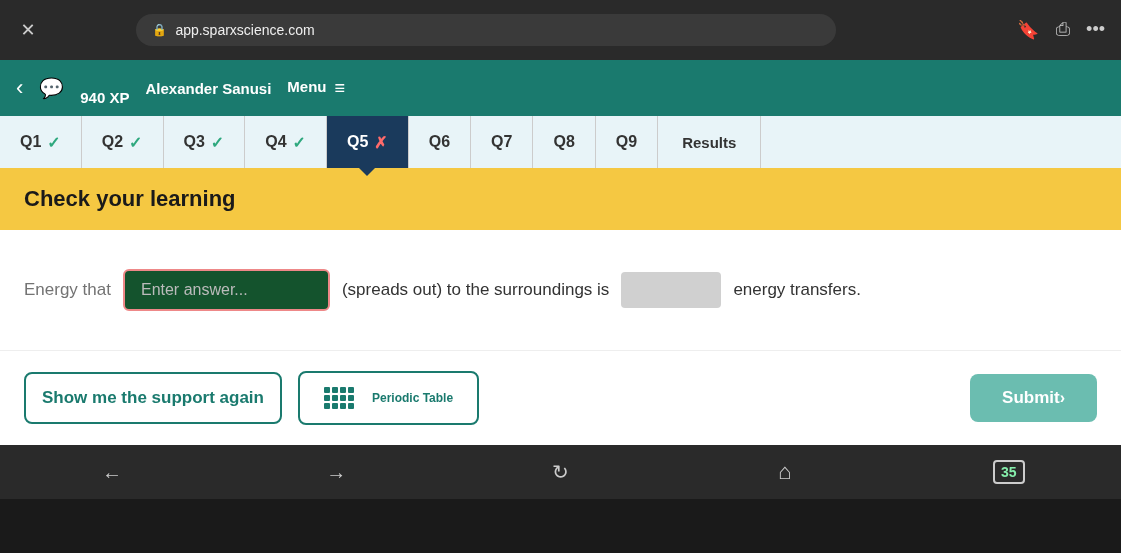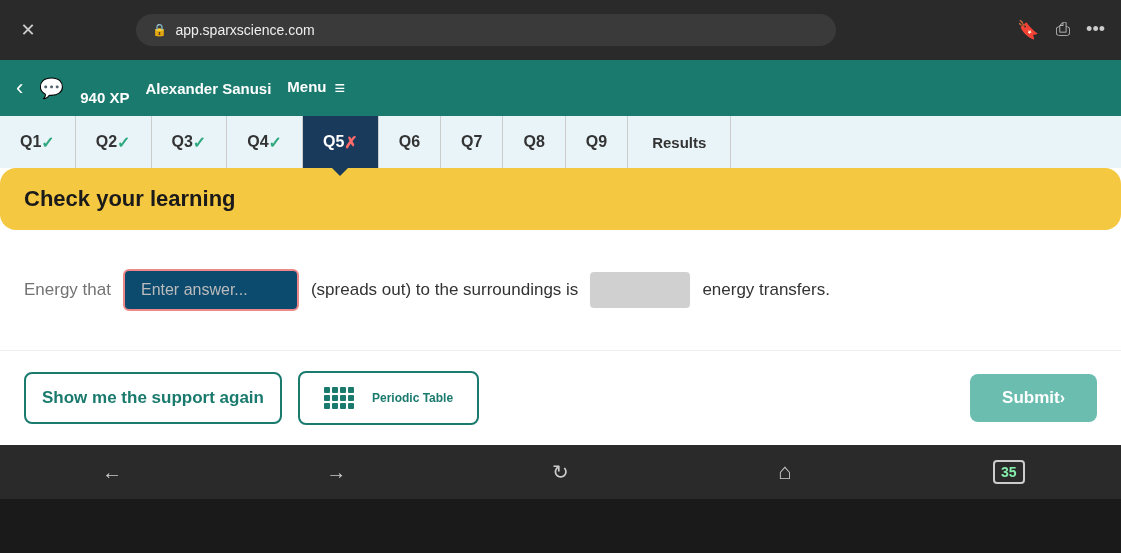--- a/index.html
+++ b/index.html
@@ -105,20 +105,21 @@
     .q-tab {
       display: flex;
       align-items: center;
       justify-content: center;
       padding: 0 20px;
       font-size: 16px;
       font-weight: 600;
       color: #333;
       cursor: pointer;
       border-right: 1px solid #ccc;
+      gap: 6px;
       white-space: nowrap;
     }
     .q-tab.active {
       background: #1a3a5c;
       color: #fff;
       position: relative;
     }
     .q-tab.active::after {
       content: '';
       position: absolute;
@@ -135,21 +136,20 @@
     .results-tab {
       font-size: 15px;
       font-weight: 700;
       padding: 0 24px;
     }
 
     
     .section-header {
       background: #f5c842;
       padding: 18px 24px;
-      border-radius: 16px;
     }
     .section-title {
       font-size: 22px;
       font-weight: 800;
       color: #1a1a1a;
     }
 
     
     .question-area {
       padding: 32px 24px;
@@ -164,23 +164,23 @@
       font-size: 17px;
       color: #737373;
       white-space: nowrap;
     }
     .answer-input {
       border: 2px solid #e88;
       border-radius: 6px;
       padding: 10px 16px;
       font-size: 16px;
       color: #aaa;
-      width: 176px;
+      width: 207px;
       outline: none;
-      background: #0c4a6e;
+      background: #14532d;
     }
     .answer-input::placeholder { color: #bbb; }
     .q-text-after {
       font-size: 17px;
       color: #333;
     }
     .blank-box {
       display: inline-block;
       width: 100px;
       height: 36px;

